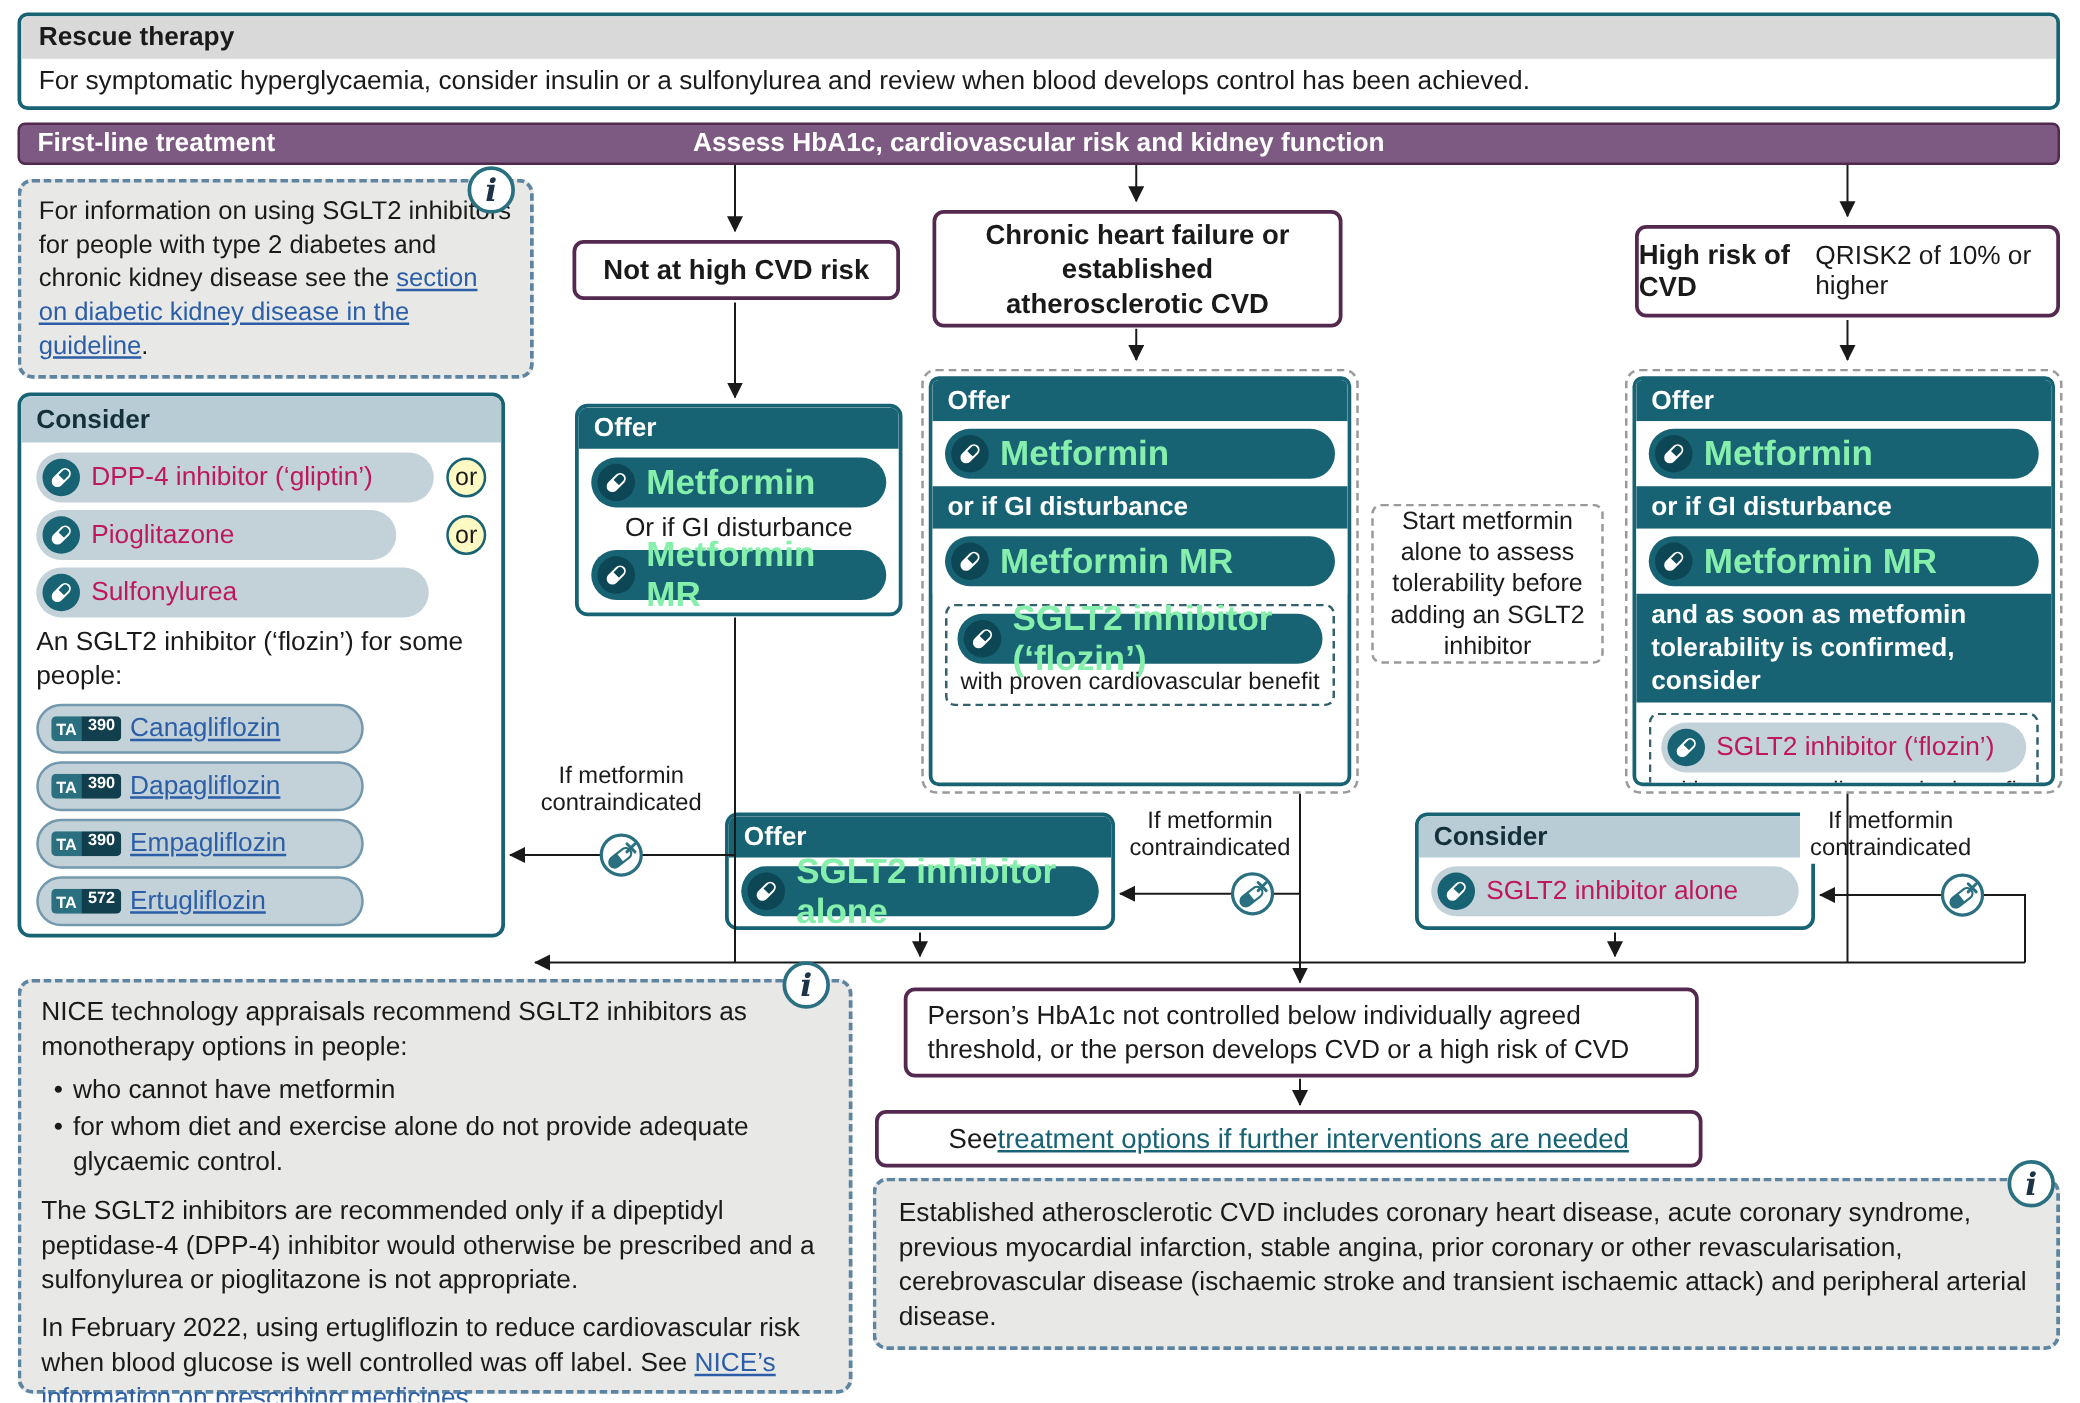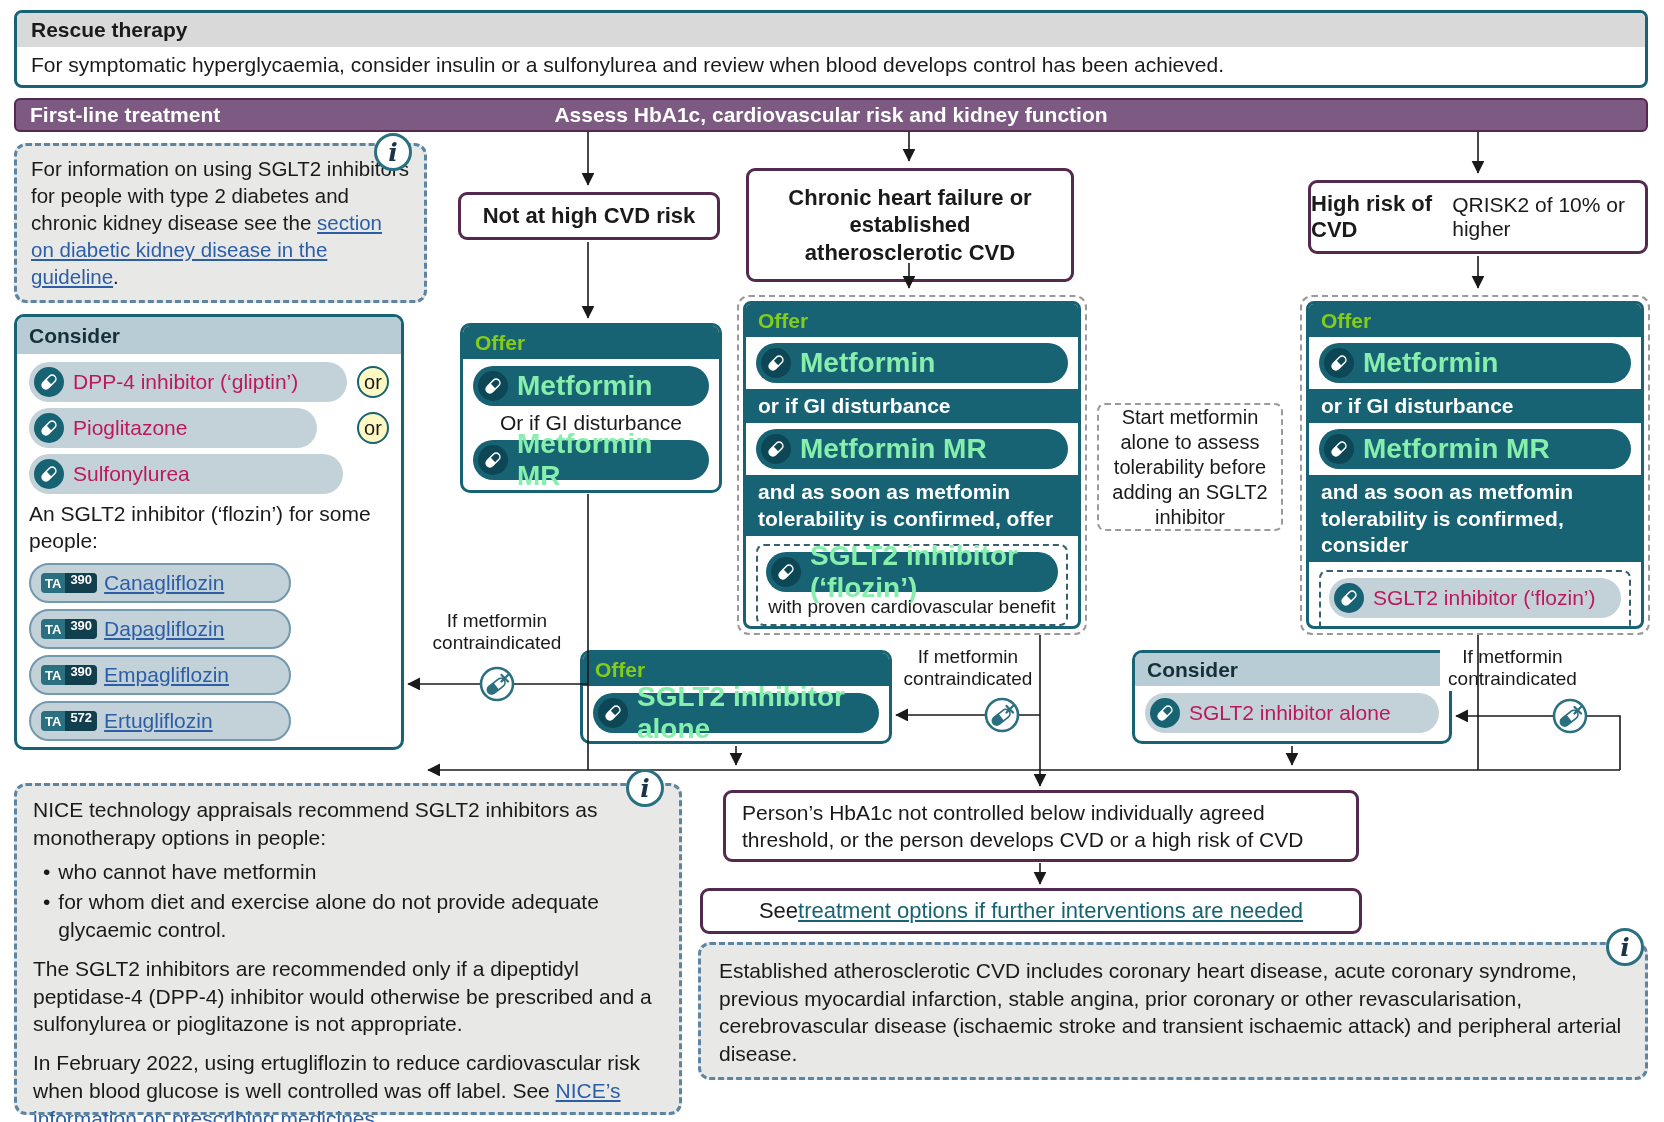--- a/index.html
+++ b/index.html
@@ -9,21 +9,21 @@
 }
 *{margin:0;padding:0;box-sizing:border-box}
 body{font-family:"Liberation Sans","DejaVu Sans",sans-serif;color:var(--ink);background:#fff}
 #canvas{position:relative;width:1664px;height:1122px;background:#fff;overflow:hidden}
 .abs{position:absolute}
 svg.flow{position:absolute;left:0;top:0;width:1664px;height:1122px;pointer-events:none;z-index:5}
 .box-teal{border:3px solid var(--teal);border-radius:10px;background:#fff;overflow:hidden;z-index:2}
 .box-purple{border:3px solid var(--purple);border-radius:9px;background:#fff;z-index:2}
 .gray-note{background:var(--graybg);border:3px dashed var(--dashblue);border-radius:12px;z-index:2}
 .dash-wrap{border:2px dashed #9a9a9a;border-radius:12px;padding:4px;background:#fff;z-index:2}
-.hdr-dark{background:var(--teal);color:#84cc16;font-weight:bold;font-size:21px;padding:4px 12px;line-height:1.2}
+.hdr-dark{background:var(--teal);color:#ffffff;font-weight:bold;font-size:21px;padding:4px 12px;line-height:1.2}
 .hdr-light{background:var(--lightstrip);color:#14303a;font-weight:bold;font-size:21px;padding:4px 12px;line-height:1.2}
 .strip{background:var(--teal);color:#fff;font-weight:bold;font-size:21px;padding:4px 12px;line-height:1.25}
 .prow{padding:6px 10px;background:#fff}
 .pill{display:flex;align-items:center;gap:9px;border-radius:21px;height:40px;padding:0 12px 0 5px}
 .picon{width:30px;height:30px;min-width:30px;border-radius:50%;display:flex;align-items:center;justify-content:center}
 .picon svg{width:20px;height:20px;color:#fff;display:block}
 .pill.dark{background:var(--teal);color:#86efac;font-weight:bold;font-size:28px}
 .pill.dark .picon{background:var(--teal-dark)}
 .pill.light{background:var(--lightpill);color:#be185d;font-size:21px}
 .pill.light .picon{background:var(--teal)}
@@ -188,21 +188,21 @@
       </div>
     <div style="margin-top:11px">The SGLT2 inhibitors are recommended only if a dipeptidyl peptidase-4 (DPP-4) inhibitor would otherwise be prescribed and a sulfonylurea or pioglitazone is not appropriate.</div>
     <div style="margin-top:11px">
       <span>In February 2022, using ertugliflozin to reduce cardiovascular risk when blood glucose is well controlled was off label. See </span><a class="blink">NICE’s information on prescribing medicines</a><span>.</span>
     </div>
   </div>
   <div class="info-icon" style="left:626px;top:769px">i</div>
 
   <div class="abs box-purple" style="left:458px;top:192px;width:262px;height:48px;display:flex;align-items:center;justify-content:center;font-size:22px;font-weight:bold">Not at high CVD risk</div>
 
-  <div class="abs box-purple" style="left:746px;top:168px;width:328px;height:114px;display:flex;align-items:center;justify-content:center;text-align:center;font-size:22px;font-weight:bold;line-height:1.25;padding:0 26px">Chronic heart failure or established atherosclerotic CVD</div>
+  <div class="abs box-purple" style="left:746px;top:168px;width:328px;height:94px;display:flex;align-items:center;justify-content:center;text-align:center;font-size:22px;font-weight:bold;line-height:1.25;padding:0 26px">Chronic heart failure or established atherosclerotic CVD</div>
 
   <div class="abs box-purple" style="left:1308px;top:180px;width:340px;height:74px;display:flex;flex-direction:row;align-items:center;justify-content:center">
     <div style="font-size:22px;font-weight:bold">High risk of CVD</div>
     <div style="font-size:21px">QRISK2 of 10% or higher</div>
   </div>
 
   <div class="abs box-teal" style="left:460px;top:323px;width:262px;height:170px">
     <div class="hdr-dark">Offer</div>
     <div style="padding:7px 10px 8px">
       <div class="pill dark">
@@ -242,21 +242,20 @@
       <div class="prow">
         <div class="pill dark">
           <span class="picon">
               <svg viewBox="0 0 20 20">
                 <use href="#sym-capsule"></use>
               </svg>
             </span>
           <span>Metformin MR</span>
         </div>
       </div>
-      <div class="strip">and as soon as metfomin tolerability is confirmed, offer</div>
       <div style="padding:8px 10px">
         <div class="dash-inner">
           <div class="pill dark">
             <span class="picon">
                 <svg viewBox="0 0 20 20">
                   <use href="#sym-capsule"></use>
                 </svg>
               </span>
             <span>SGLT2 inhibitor (‘flozin’)</span>
           </div>

